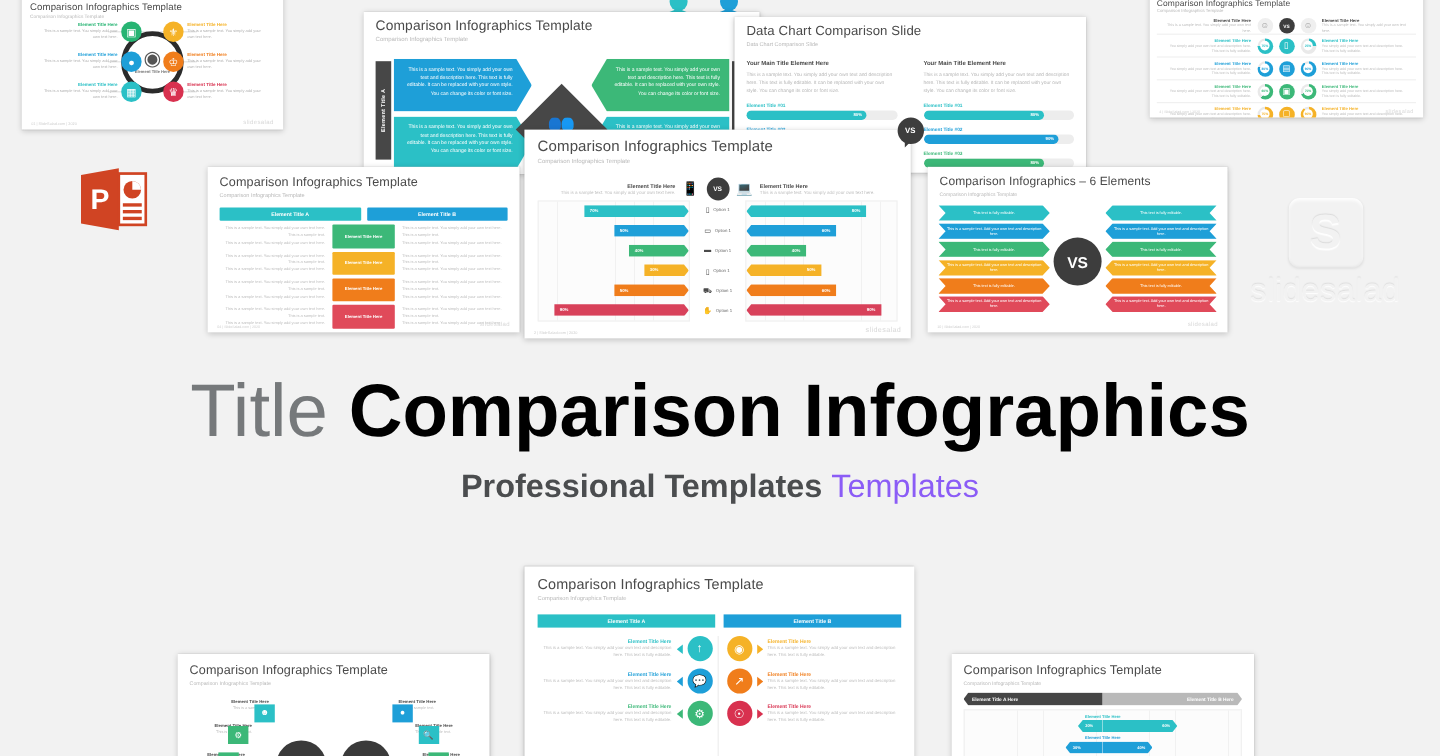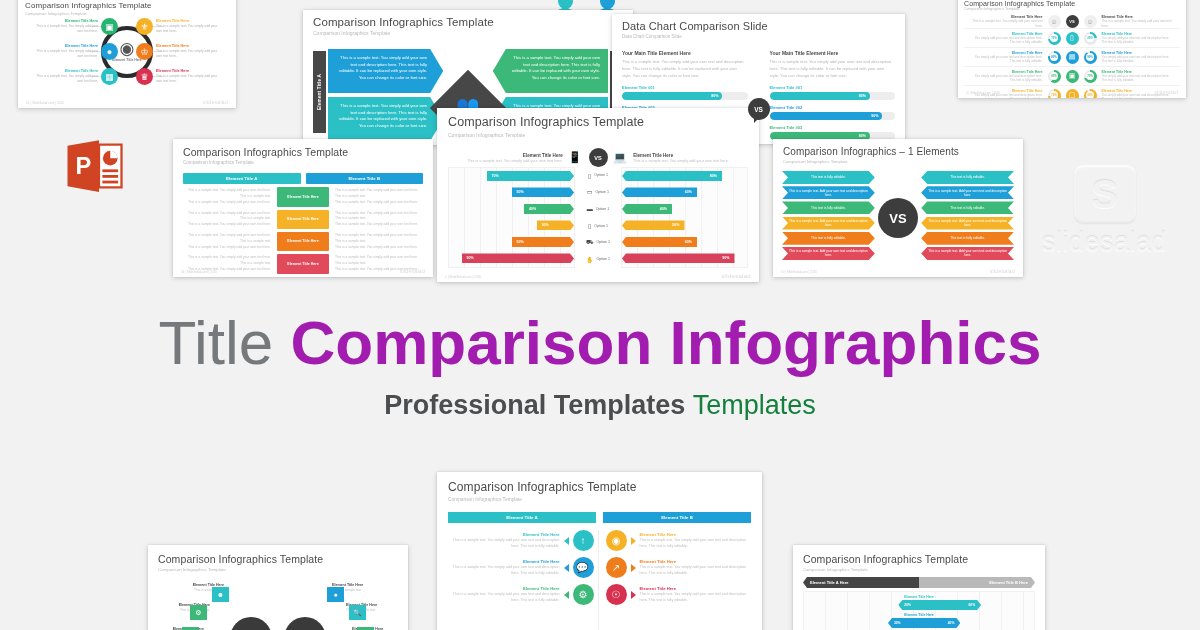--- a/index.html
+++ b/index.html
@@ -218,24 +218,24 @@
   
   .ppl{position:absolute;top:-6px;z-index:0;}
   .ppl .head{width:15px;height:15px;border-radius:50%;margin:0 auto;}
   .ppl .body{width:38px;height:44px;margin-top:-2px;
     clip-path:polygon(50% 0,78% 10%,100% 38%,88% 46%,78% 34%,78% 100%,22% 100%,22% 34%,12% 46%,0 38%,22% 10%);}
 
   
   .headline{position:absolute;left:0;right:0;top:312px;text-align:center;}
   .h-main{font-size:62px;line-height:1;color:#5a5c5e;white-space:nowrap;}
   .h-main .lite{font-weight:300;color:#76797b;}
-  .h-main .bold{font-weight:bold;color:#a21caf;}
+  .h-main .bold{font-weight:bold;color:#000000;}
   .h-sub{margin-top:16px;font-size:27px;color:#5a5c5e;white-space:nowrap;}
   .h-sub .bold{font-weight:bold;color:#4b4d4f;}
-  .h-sub .lite{font-weight:300;color:#15803d;}
+  .h-sub .lite{font-weight:300;color:#8b5cf6;}
 
   
   #ppt-logo{position:absolute;left:66px;top:139px;width:57px;height:54px;}
   #sslogo{position:absolute;right:18px;top:165px;width:155px;height:90px;text-align:center;}
   .ss-mark{width:62px;height:58px;margin:0 auto;border-radius:9px;background:#f2f2f2;
     box-shadow:inset 0 2px 3px rgba(255,255,255,.95), 0 1px 2px rgba(0,0,0,.07),
                inset 0 -1px 2px rgba(0,0,0,.05);
     display:flex;align-items:center;justify-content:center;
     font-size:40px;font-weight:bold;color:#f2f2f2;
     text-shadow:0 1px 1px rgba(255,255,255,.95), 0 -1px 1px rgba(0,0,0,.10);}
@@ -636,21 +636,21 @@
             <div class="tn-bar" style="top: 86.3333%; width: 90%; background: rgb(216, 65, 90);">90%</div>
           </div>
       </div>
       <div class="foot" style="font-size:3.2px">2 | SlideSalad.com | 2020</div>
       <div class="brand" style="font-size:6px">slidesalad</div>
     </div>
   </div>
 
   <div class="slide" id="s7">
     <div class="inner" style="padding:0">
-      <div class="s-title">Comparison Infographics – 1 Elements</div>
+      <div class="s-title">Comparison Infographics – 6 Elements</div>
       <div class="s-sub">Comparison Infographics Template</div>
       <div class="e6" id="e6host">
         <div class="e6-row">
             <div class="e6-ar l" style="background: rgb(43, 192, 198);">This text is fully editable.</div>
             <div class="e6-ar r" style="background: rgb(43, 192, 198);">This text is fully editable.</div>
           </div>
           <div class="e6-row">
             <div class="e6-ar l" style="background: rgb(30, 159, 216);">This is a sample text. Add your own text and description here.</div>
             <div class="e6-ar r" style="background: rgb(30, 159, 216);">This is a sample text. Add your own text and description here.</div>
           </div>

